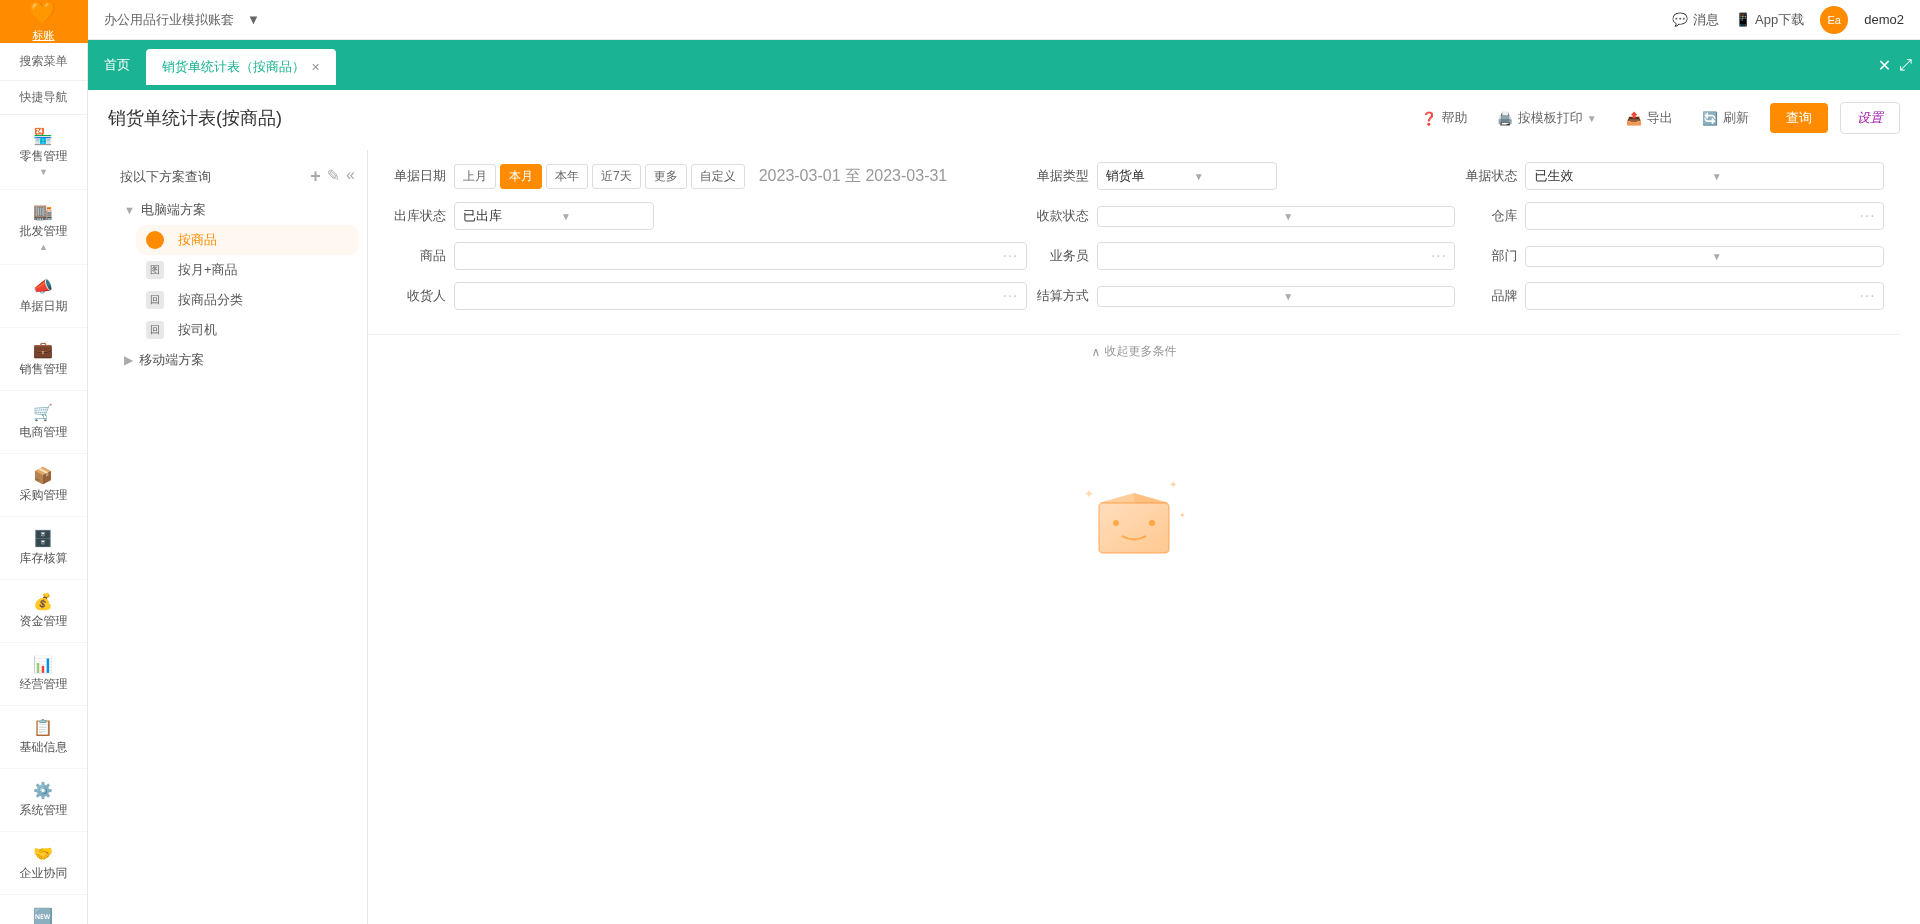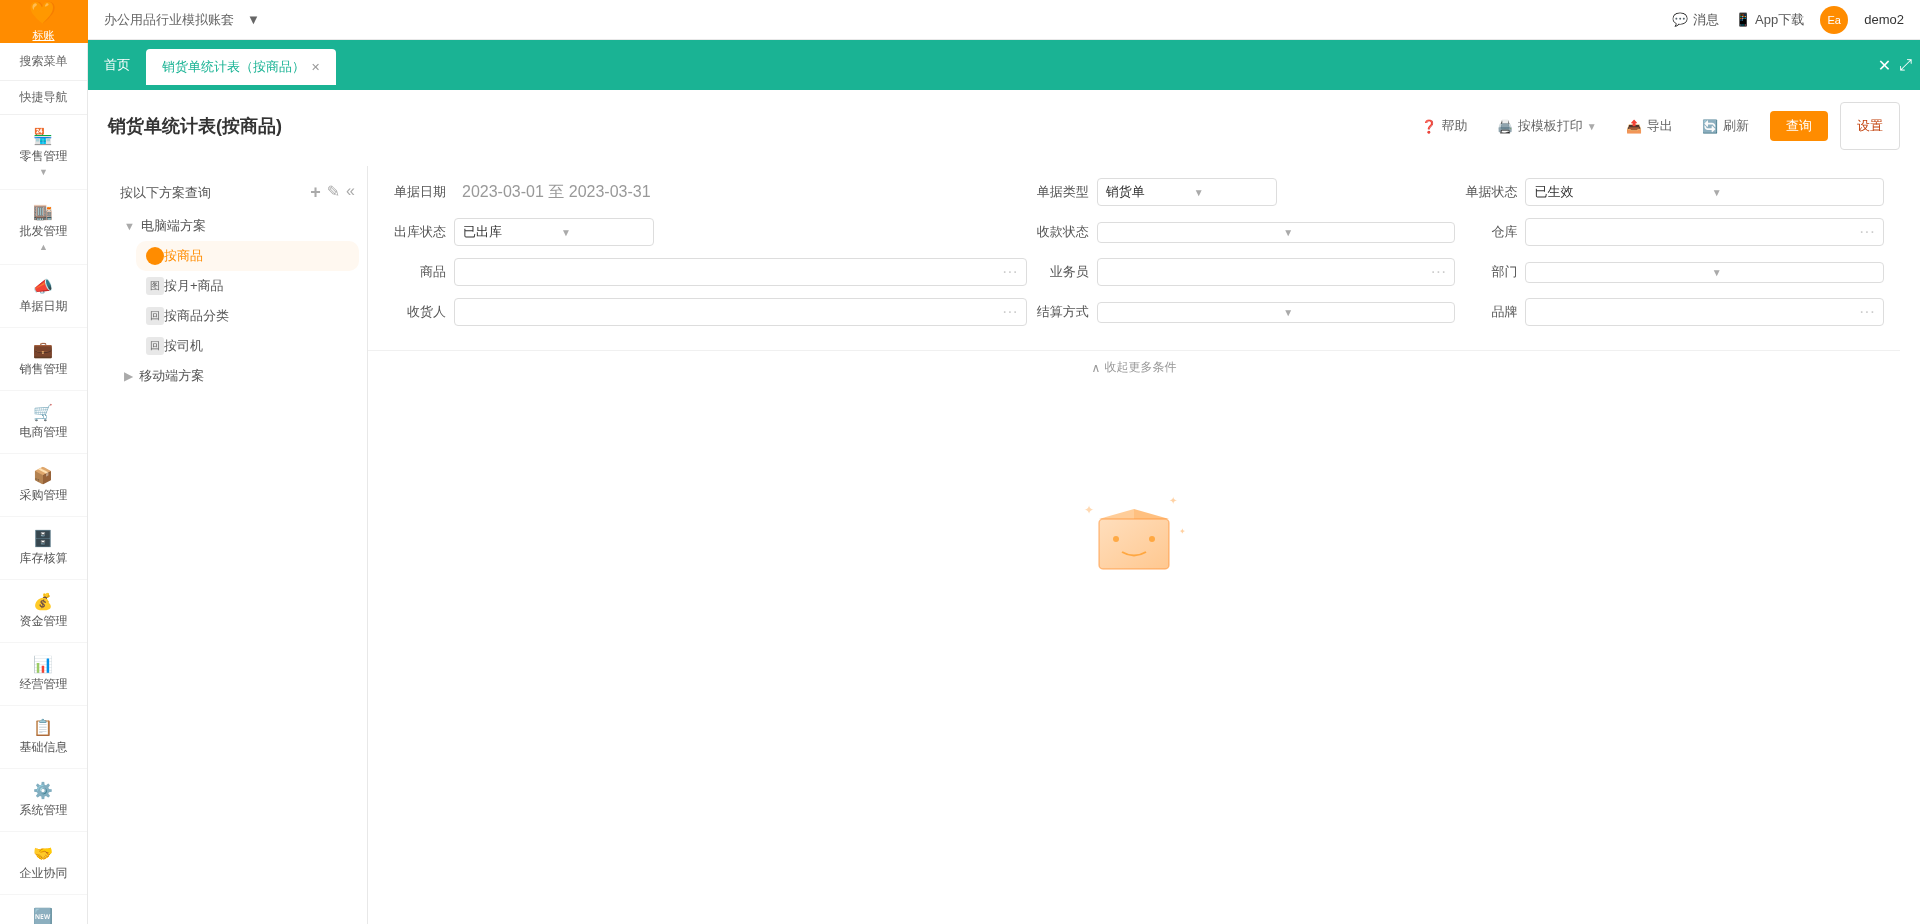--- a/index.html
+++ b/index.html
@@ -37,41 +37,41 @@
     .tabbar-tab.home { color: #fff; }
     .tabbar-spacer { flex: 1; }
     .tabbar-controls { display: flex; align-items: center; gap: 8px; padding-right: 8px; }
     .tabbar-controls span { color: #fff; cursor: pointer; font-size: 16px; }
 
     
     .page-content { flex: 1; overflow-y: auto; background: #f5f5f5; }
 
     
     .page-header { display: flex; align-items: center; justify-content: space-between; margin-bottom: 16px; }
-    .page-title { font-size: 18px; font-weight: bold; color: #333; }
+    .page-title { font-size: 18px; font-weight: normal; color: #333; }
     .page-actions { display: flex; align-items: center; gap: 12px; }
     .page-action-btn { display: flex; align-items: center; gap: 4px; font-size: 13px; color: #666; cursor: pointer; padding: 4px 8px; border: 1px solid transparent; }
     .btn-primary { background: #ff8c00; color: #fff; border: none; padding: 6px 16px; border-radius: 4px; cursor: pointer; font-size: 13px; }
-    .btn-secondary { background: #fff; color: #c2410c; border: 1px solid #ddd; padding: 14px 16px; border-radius: 4px; cursor: pointer; font-size: 13px; }
+    .btn-secondary { background: #fff; color: #a21caf; border: 1px solid #ddd; padding: 6px 16px; border-radius: 4px; cursor: pointer; font-size: 13px; font-style: italic; }
 
     
     .panel-layout { display: flex; height: calc(924px - 40px - 40px - 56px); }
 
     
     .left-panel { width: 260px; border-right: 1px solid #e8e8e8; background: #fff; flex-shrink: 0; padding: 8px 0; }
     .left-panel-header { display: flex; align-items: center; justify-content: space-between; padding: 8px 12px; }
     .left-panel-title { font-size: 13px; color: #555; }
     .left-panel-icons { display: flex; gap: 6px; }
     .left-panel-icons span { cursor: pointer; color: #aaa; font-size: 16px; }
     .scheme-group { padding: 0 8px; }
     .scheme-group-item { display: flex; align-items: center; gap: 6px; padding: 6px 8px; cursor: pointer; border-radius: 4px; }
     .scheme-group-label { font-size: 13px; color: #555; }
     .scheme-group-toggle { color: #aaa; font-size: 11px; }
     .scheme-sub-items { padding-left: 20px; }
-    .scheme-sub-item { display: flex; align-items: center; gap: 0; padding: 6px 10px; cursor: pointer; border-radius: 10px; }
+    .scheme-sub-item { display: flex; align-items: center; gap: 14px; padding: 6px 10px; cursor: pointer; border-radius: 10px; }
     .scheme-sub-item.active { background: #fff8f0; }
     .scheme-sub-item .sub-icon { width: 18px; height: 18px; border-radius: 50%; background: #ff8c00; display: flex; align-items: center; justify-content: center; color: #fff; font-size: 9px; flex-shrink: 0; }
     .scheme-sub-item .sub-label { font-size: 13px; color: #ff8c00; }
     .scheme-sub-item.other .sub-icon { background: #e8e8e8; }
     .scheme-sub-item.other .sub-label { color: #555; }
     .mobile-scheme { padding: 0 8px; }
     .mobile-scheme-item { display: flex; align-items: center; gap: 6px; padding: 6px 8px; cursor: pointer; }
     .mobile-scheme-item .group-icon { color: #aaa; font-size: 12px; }
     .mobile-scheme-label { font-size: 13px; color: #555; }
 
@@ -283,20 +283,28 @@
           </div>
         </div>
 
         <div class="right-panel">
           <div class="filter-form">
 
             <div class="filter-row">
               <div class="filter-cell" style="flex:1.5">
                 <span class="filter-label">单据日期</span>
                 <div class="filter-control">
+                  <div class="date-btn-group">
+                    <button class="date-btn">上月</button>
+                    <button class="date-btn active">本月</button>
+                    <button class="date-btn">本年</button>
+                    <button class="date-btn">近7天</button>
+                    <button class="date-btn">更多</button>
+                    <button class="date-btn">自定义</button>
+                  </div>
                   <span class="date-range">2023-03-01 至 2023-03-31</span>
                 </div>
               </div>
               <div class="filter-cell" style="flex:1">
                 <span class="filter-label">单据类型</span>
                 <div class="filter-control">
                   <div class="select-control" style="min-width:180px">
                     <span>销货单</span>
                     <span class="chevron">▼</span>
                   </div>

